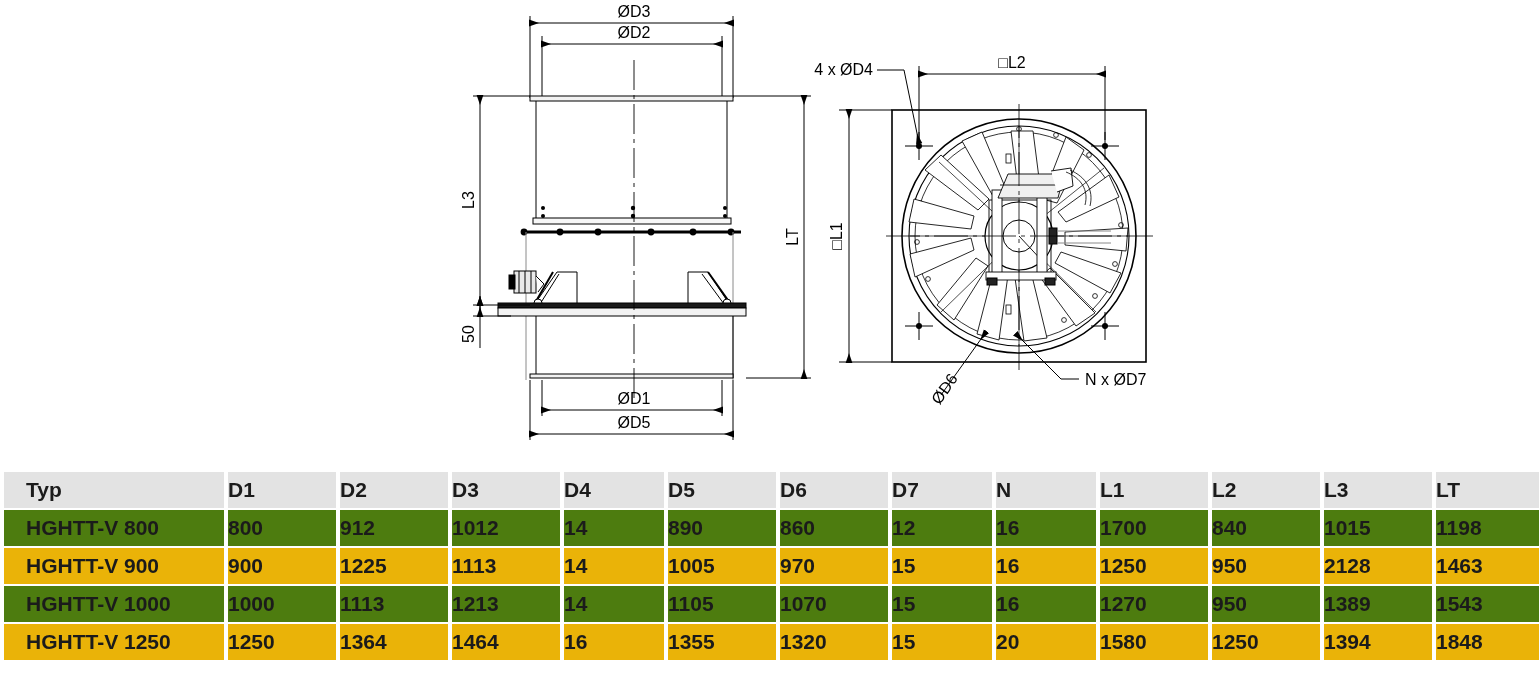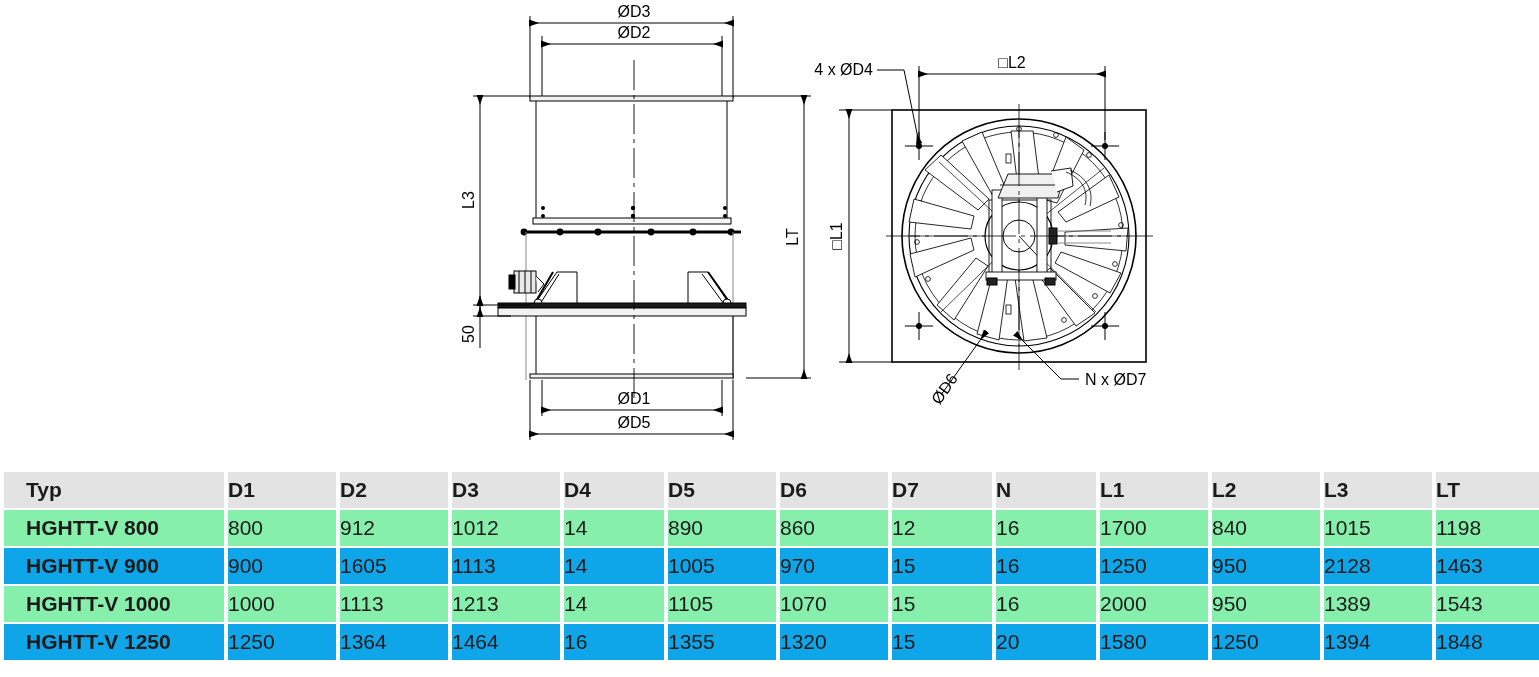--- a/index.html
+++ b/index.html
@@ -51,23 +51,23 @@
   table.spec th.typ-col,
   table.spec td.typ-col {
     text-align: left;
     padding-left: 22px;
     font-weight: bold;
   }
   table.spec th.num-col,
   table.spec td.num-col {
     text-align: left;
   }
-  table.spec tr.band td { background: #0ea5e9; }
-  table.spec tr.plain td { background: #86efac; }
-  table.spec td.num-col { font-weight: normal; }
+  table.spec tr.band td { background: #eab308; }
+  table.spec tr.plain td { background: #4d7c0f; }
+  table.spec td.num-col { font-weight: bold; }
 </style>
 </head>
 <body>
 
 <div id="page">
 
   <div id="drawings">
     <svg width="1539" height="470" viewBox="0 0 1539 470">
       <defs>
         <marker id="arrIn" markerWidth="10" markerHeight="8" refX="9" refY="4" orient="auto" markerUnits="userSpaceOnUse">
@@ -355,21 +355,21 @@
           <td class="num-col">12</td>
           <td class="num-col">16</td>
           <td class="num-col">1700</td>
           <td class="num-col">840</td>
           <td class="num-col">1015</td>
           <td class="num-col">1198</td>
         </tr>
         <tr class="band">
           <td class="typ-col">HGHTT-V 900</td>
           <td class="num-col">900</td>
-          <td class="num-col">1605</td>
+          <td class="num-col">1225</td>
           <td class="num-col">1113</td>
           <td class="num-col">14</td>
           <td class="num-col">1005</td>
           <td class="num-col">970</td>
           <td class="num-col">15</td>
           <td class="num-col">16</td>
           <td class="num-col">1250</td>
           <td class="num-col">950</td>
           <td class="num-col">2128</td>
           <td class="num-col">1463</td>
@@ -377,21 +377,21 @@
         <tr class="plain">
           <td class="typ-col">HGHTT-V 1000</td>
           <td class="num-col">1000</td>
           <td class="num-col">1113</td>
           <td class="num-col">1213</td>
           <td class="num-col">14</td>
           <td class="num-col">1105</td>
           <td class="num-col">1070</td>
           <td class="num-col">15</td>
           <td class="num-col">16</td>
-          <td class="num-col">2000</td>
+          <td class="num-col">1270</td>
           <td class="num-col">950</td>
           <td class="num-col">1389</td>
           <td class="num-col">1543</td>
         </tr>
         <tr class="band">
           <td class="typ-col">HGHTT-V 1250</td>
           <td class="num-col">1250</td>
           <td class="num-col">1364</td>
           <td class="num-col">1464</td>
           <td class="num-col">16</td>

